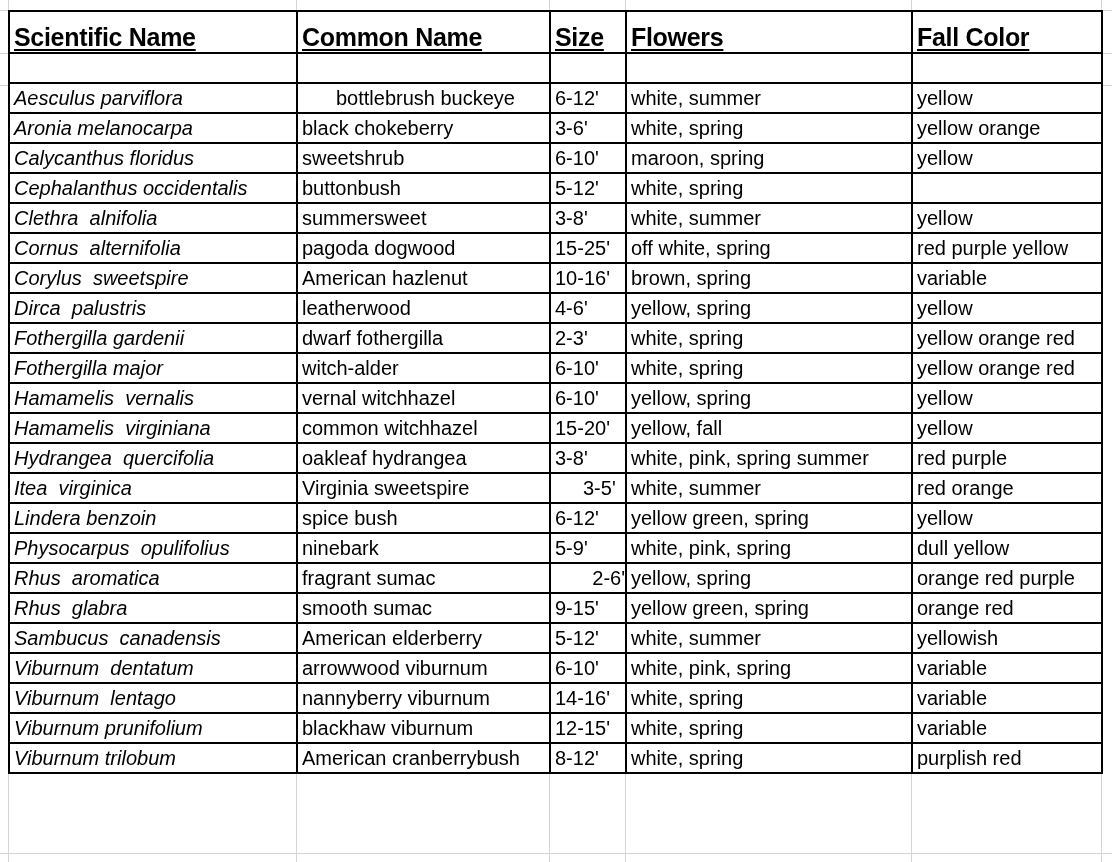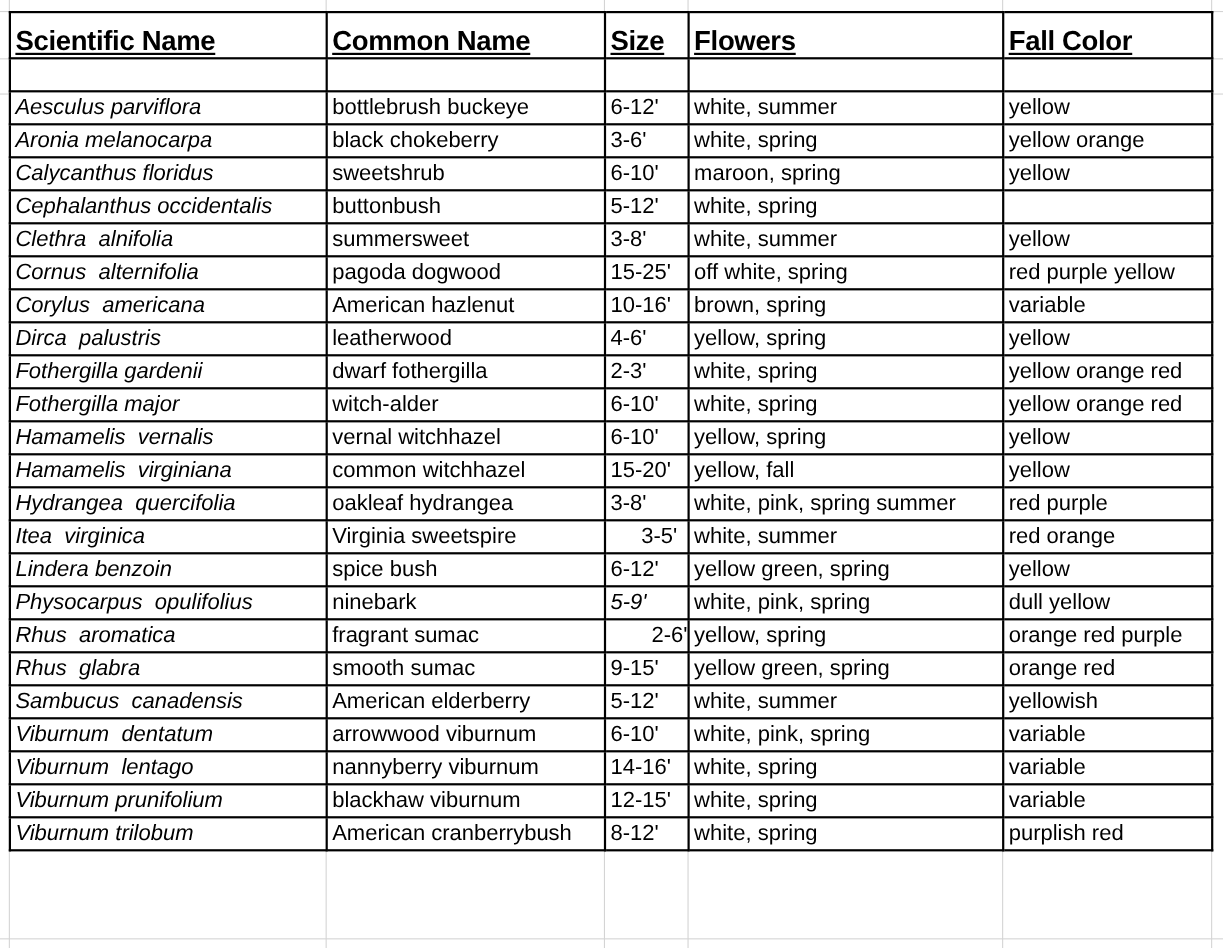--- a/index.html
+++ b/index.html
@@ -107,21 +107,21 @@
   <tbody id="table-body">
     <tr class="blank">
       <td></td>
       <td></td>
       <td></td>
       <td></td>
       <td></td>
     </tr>
   <tr class="row">
         <td class="sci" style="white-space: pre;">Aesculus parviflora</td>
-        <td style="white-space: pre;">bottlebrush buckeye</td>
+        <td style="white-space: pre; text-align: center;">bottlebrush buckeye</td>
         <td style="white-space: pre;">6-12'</td>
         <td style="white-space: pre;">white, summer</td>
         <td style="white-space: pre;">yellow</td>
       </tr>
       <tr class="row">
         <td class="sci" style="white-space: pre;">Aronia melanocarpa</td>
         <td style="white-space: pre;">black chokeberry</td>
         <td style="white-space: pre;">3-6'</td>
         <td style="white-space: pre;">white, spring</td>
         <td style="white-space: pre;">yellow orange</td>
@@ -148,21 +148,21 @@
         <td style="white-space: pre;">yellow</td>
       </tr>
       <tr class="row">
         <td class="sci" style="white-space: pre;">Cornus  alternifolia</td>
         <td style="white-space: pre;">pagoda dogwood</td>
         <td style="white-space: pre;">15-25'</td>
         <td style="white-space: pre;">off white, spring</td>
         <td style="white-space: pre;">red purple yellow</td>
       </tr>
       <tr class="row">
-        <td class="sci" style="white-space: pre;">Corylus  americana</td>
+        <td class="sci" style="white-space: pre;">Corylus  sweetspire</td>
         <td style="white-space: pre;">American hazlenut</td>
         <td style="white-space: pre;">10-16'</td>
         <td style="white-space: pre;">brown, spring</td>
         <td style="white-space: pre;">variable</td>
       </tr>
       <tr class="row">
         <td class="sci" style="white-space: pre;">Dirca  palustris</td>
         <td style="white-space: pre;">leatherwood</td>
         <td style="white-space: pre;">4-6'</td>
         <td style="white-space: pre;">yellow, spring</td>
@@ -213,21 +213,21 @@
       <tr class="row">
         <td class="sci" style="white-space: pre;">Lindera benzoin</td>
         <td style="white-space: pre;">spice bush</td>
         <td style="white-space: pre;">6-12'</td>
         <td style="white-space: pre;">yellow green, spring</td>
         <td style="white-space: pre;">yellow</td>
       </tr>
       <tr class="row">
         <td class="sci" style="white-space: pre;">Physocarpus  opulifolius</td>
         <td style="white-space: pre;">ninebark</td>
-        <td style="white-space: pre; font-style: italic;">5-9'</td>
+        <td style="white-space: pre;">5-9'</td>
         <td style="white-space: pre;">white, pink, spring</td>
         <td style="white-space: pre;">dull yellow</td>
       </tr>
       <tr class="row">
         <td class="sci" style="white-space: pre;">Rhus  aromatica</td>
         <td style="white-space: pre;">fragrant sumac</td>
         <td style="white-space: pre; text-align: right;">2-6'</td>
         <td style="white-space: pre;">yellow, spring</td>
         <td style="white-space: pre;">orange red purple</td>
       </tr>

